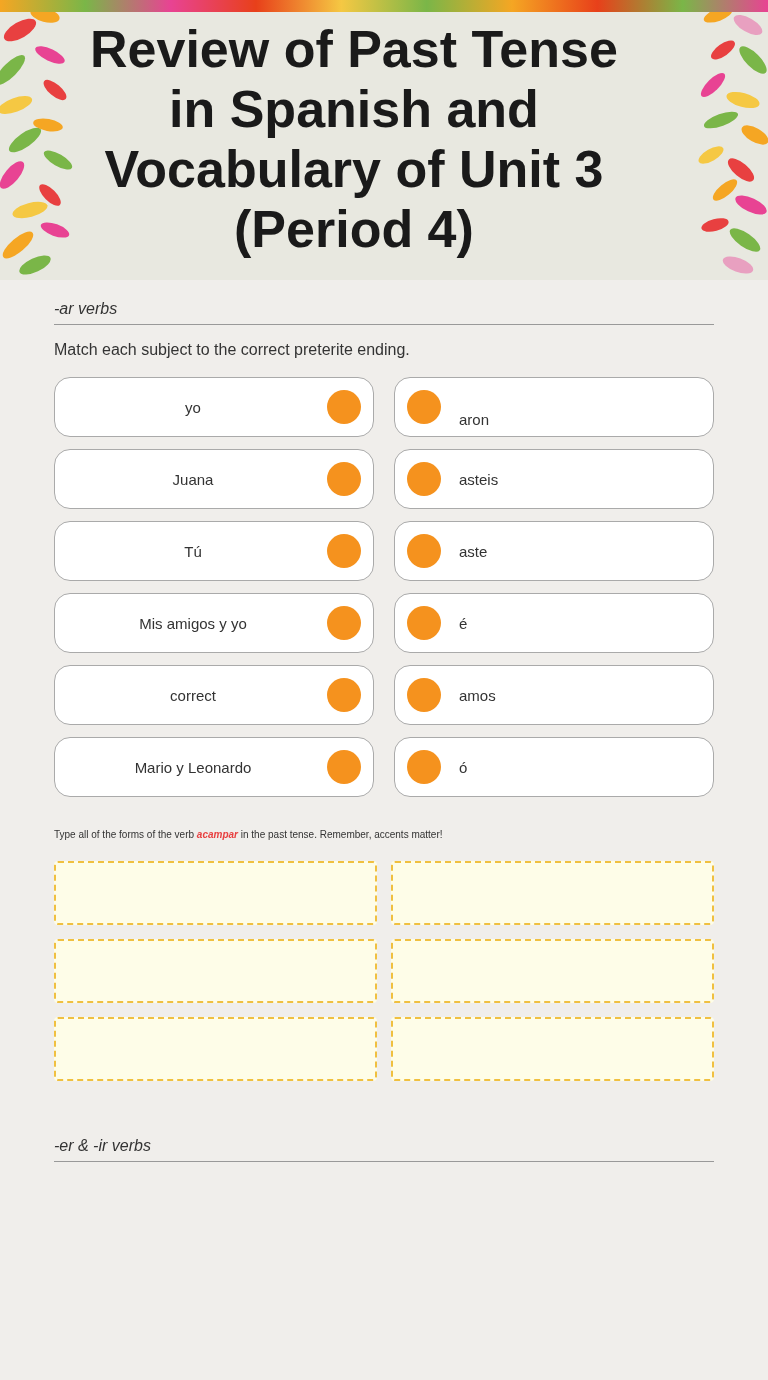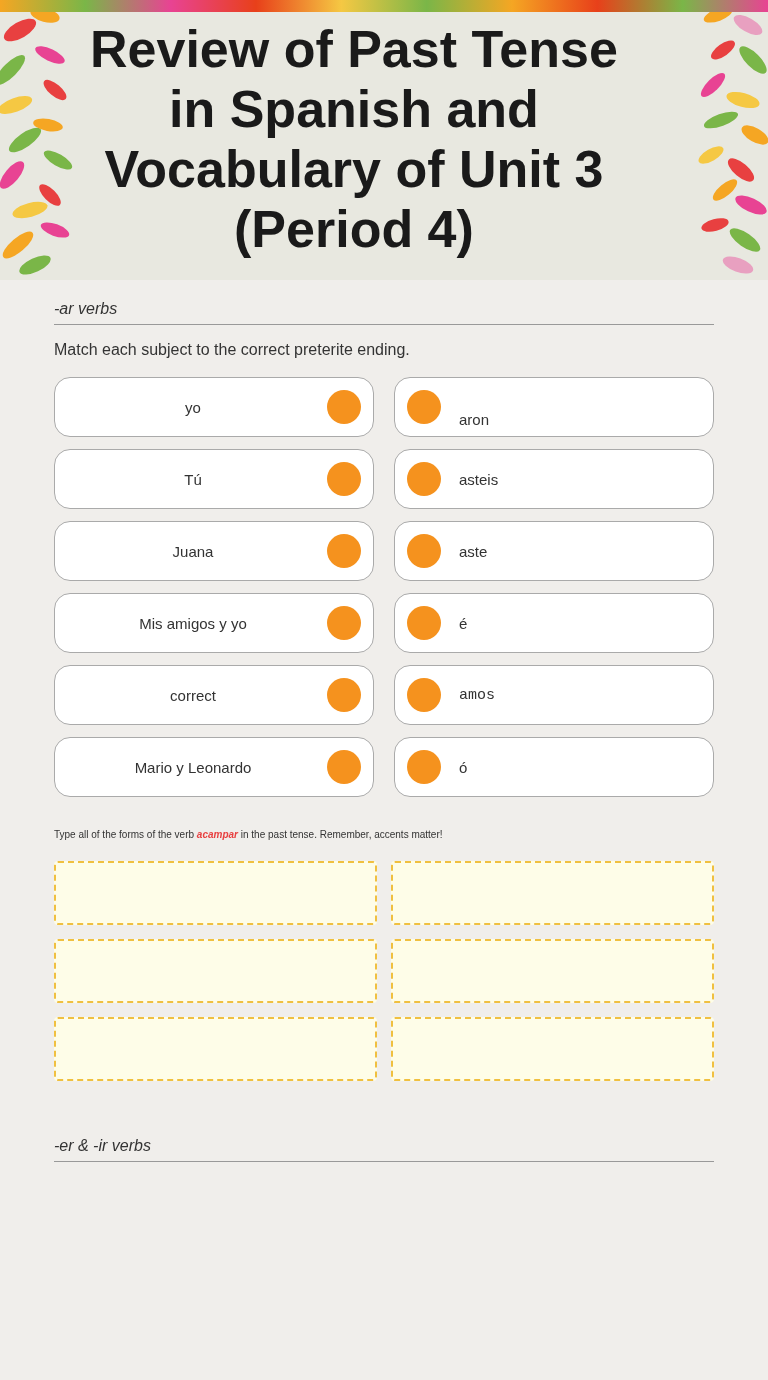--- a/index.html
+++ b/index.html
@@ -254,28 +254,28 @@
   <p class="section-instruction">Match each subject to the correct preterite ending.</p>
 
   <div class="matching-area">
 
     <div class="matching-column">
       <div class="match-item match-item-left">
         <span class="match-label">yo</span>
         <div class="match-dot"></div>
       </div>
       <div class="match-item match-item-left">
+        <span class="match-label">Juana</span>
+        <div class="match-dot"></div>
+      </div>
+      <div class="match-item match-item-left">
         <span class="match-label">Tú</span>
         <div class="match-dot"></div>
       </div>
       <div class="match-item match-item-left">
-        <span class="match-label">Juana</span>
-        <div class="match-dot"></div>
-      </div>
-      <div class="match-item match-item-left">
         <span class="match-label">Mis amigos y yo</span>
         <div class="match-dot"></div>
       </div>
       <div class="match-item match-item-left">
         <span class="match-label">correct</span>
         <div class="match-dot"></div>
       </div>
       <div class="match-item match-item-left">
         <span class="match-label">Mario y Leonardo</span>
         <div class="match-dot"></div>
@@ -294,21 +294,21 @@
       <div class="match-item match-item-right">
         <div class="match-dot"></div>
         <span class="match-label" style="text-align:left;">aste</span>
       </div>
       <div class="match-item match-item-right">
         <div class="match-dot"></div>
         <span class="match-label" style="text-align:left;">é</span>
       </div>
       <div class="match-item match-item-right">
         <div class="match-dot"></div>
-        <span class="match-label" style="text-align:left;font-family:Liberation Mono, monospace;">amos</span>
+        <span class="match-label" style="text-align:left;">amos</span>
       </div>
       <div class="match-item match-item-right">
         <div class="match-dot"></div>
         <span class="match-label" style="text-align:left;">ó</span>
       </div>
     </div>
   </div>
 
   <div class="conjugation-section">
     <p class="conjugation-instruction">

